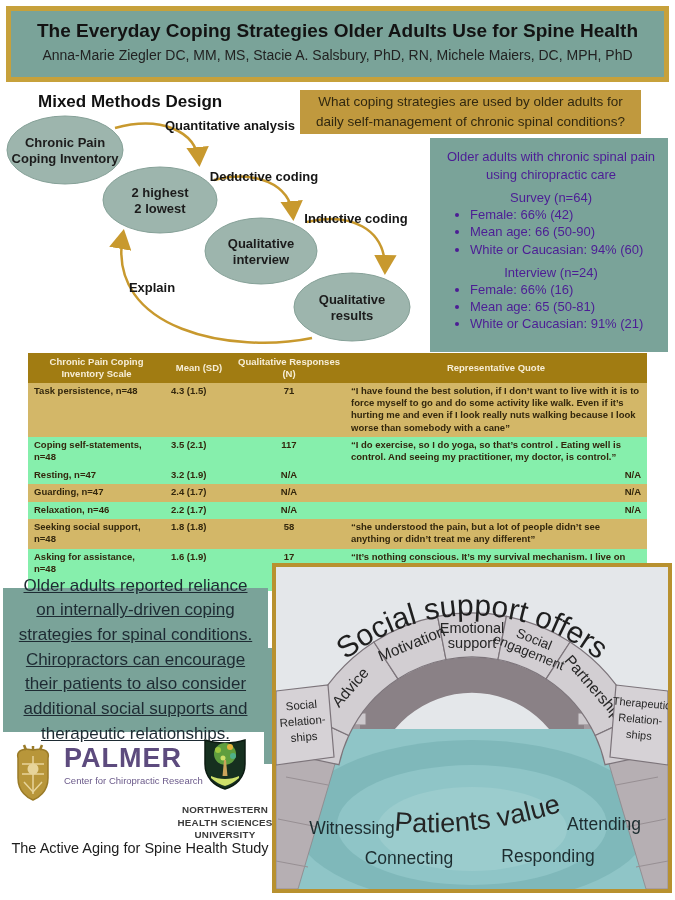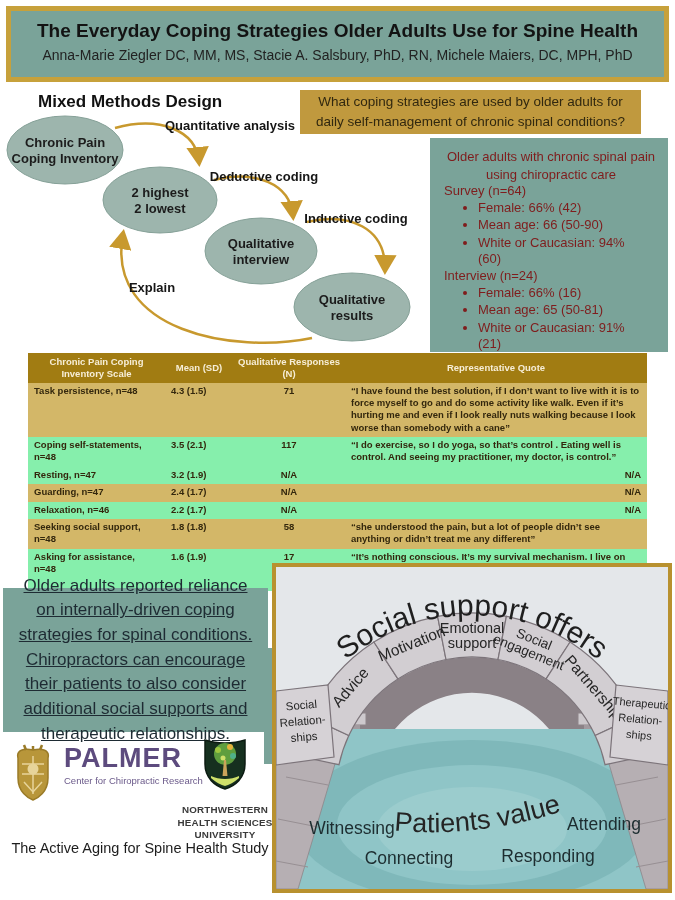--- a/index.html
+++ b/index.html
@@ -16,25 +16,25 @@
   
   #mm-heading{left:38px;top:92px;font-size:17px;font-weight:bold;color:#111;}
 
   
   #question{left:300px;top:90px;width:341px;height:44px;background:#c0993e;
             display:flex;align-items:center;justify-content:center;text-align:center;
             font-size:13.5px;color:#31280f;line-height:1.5;padding:0 6px;box-sizing:border-box;}
 
   
   #participants{left:430px;top:138px;width:238px;height:214px;background:#7aa399;
-                color:#7f1d1d;font-size:13px;padding:10px 10px 8px 14px;box-sizing:border-box;}
+                color:#4c1d95;font-size:13px;padding:10px 10px 8px 14px;box-sizing:border-box;}
   #participants .intro{text-align:center;line-height:1.35;}
-  #participants .subhead{}
+  #participants .subhead{text-align:center;margin-top:7px;}
   #participants ul{margin:2px 0 0 0;padding-left:22px;}
-  #participants li{margin:1px 12px;line-height:1.25;}
+  #participants li{margin:1px 4px;line-height:1.25;}
 
   
   #cpci-table{left:28px;top:353px;width:619px;border-collapse:collapse;table-layout:fixed;}
   #cpci-table th{background:#a17c12;color:#f7eed7;font-size:9.5px;font-weight:bold;
                  padding:3px 4px;line-height:1.25;text-align:center;vertical-align:middle;}
   #cpci-table td{font-size:9.5px;font-weight:bold;color:#33270d;padding:2px 6px 3px 6px;
                  line-height:1.3;vertical-align:top;}
   #cpci-table tr.dark td{background:#d3b768;}
   #cpci-table tr.light td{background:#86efac;}
   #cpci-table td.c{text-align:center;}

